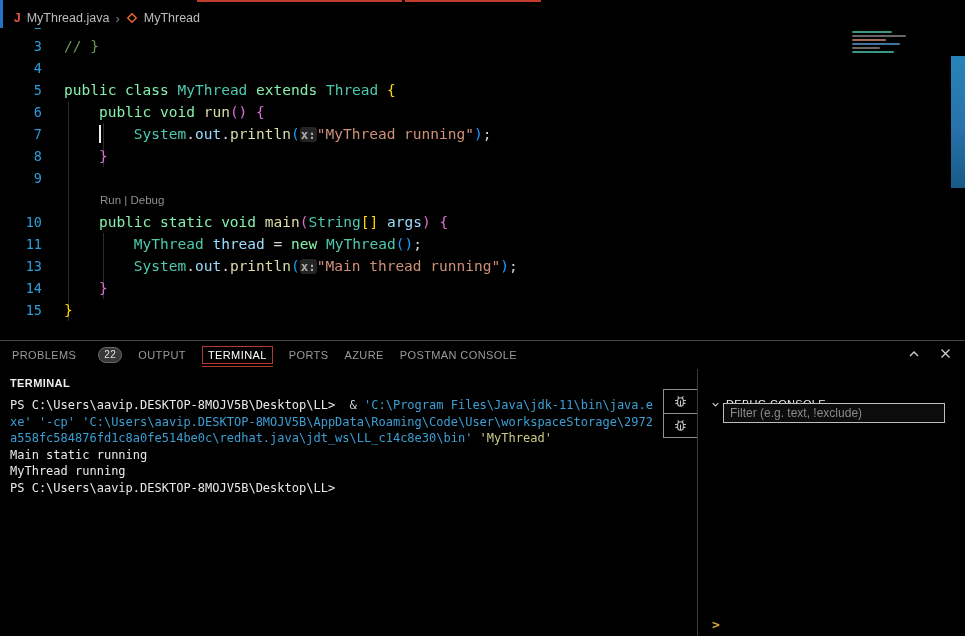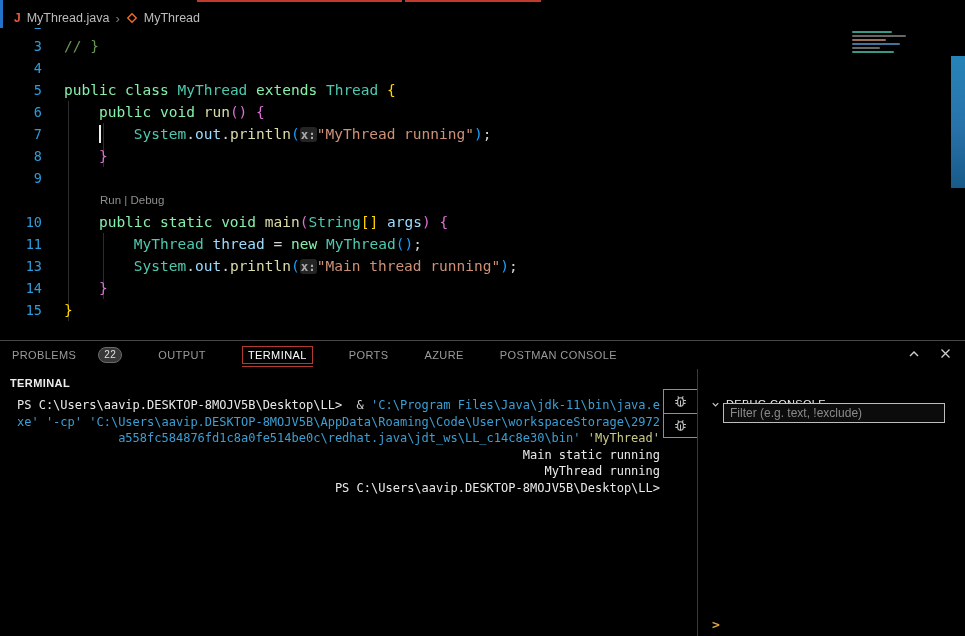--- a/index.html
+++ b/index.html
@@ -42,30 +42,30 @@
   .g2b{left:103px;top:233px;height:66px;}
   .cursor{position:absolute;left:99px;top:125px;width:1.5px;height:18px;background:#efefef;z-index:2;}
   .minimap{position:absolute;left:852px;top:31px;width:62px;height:30px;z-index:2;
            display:flex;flex-direction:column;gap:2px;}
   .mm{height:2px;opacity:.75;border-radius:1px;}
   .scrollbar{position:absolute;left:951px;top:56px;width:14px;height:132px;z-index:2;
              background:linear-gradient(180deg,#2d9bd8 0%,#2f86c8 55%,#1b6aa0 100%);opacity:.85;}
   
   .panel{position:absolute;left:0;top:340px;width:965px;height:296px;background:#000;
          border-top:1px solid #474747;box-sizing:border-box;z-index:7;}
-  .panel-tabs{height:28px;display:flex;align-items:center;padding-left:12px;gap:36px;position:relative;}
+  .panel-tabs{height:28px;display:flex;align-items:center;padding-left:12px;gap:16px;position:relative;}
   .ptab{font-size:11px;letter-spacing:.4px;color:#9b9b9b;display:flex;align-items:center;gap:6px;cursor:pointer;}
   .ptab.active{color:#ffffff;border:1px solid #b33a2e;padding:2px 5px;position:relative;}
   .ptab.active::after{content:"";position:absolute;left:-1px;right:-1px;bottom:-4px;height:1px;background:#b33a2e;}
   .badge{background:#383838;border:1px solid #6b6b6b;border-radius:8px;padding:0 5px;font-size:10px;
          color:#e0e0e0;height:14px;line-height:14px;margin-left:16px;}
   .panel-actions{position:absolute;right:14px;top:7px;display:flex;gap:20px;align-items:center;}
   .panel-actions svg{display:block;cursor:pointer;}
   .terminal-title{position:absolute;left:10px;top:36px;font-weight:bold;font-size:11px;color:#ededed;letter-spacing:.4px;}
-  #terminal-lines{position:absolute;left:10px;top:56px;width:650px;text-align:right;}
+  #terminal-lines{position:absolute;left:10px;top:56px;width:650px;}
   .trow{font-family:"DejaVu Sans Mono",monospace;font-size:12px;line-height:16.5px;white-space:pre;}
   .tk-tplain{color:#e9e9e9;}
   .tk-tamp{color:#d4d4d4;}
   .tk-tstr{color:#3b9fd4;}
   .tk-thl{color:#caca85;}
   .term-icons{position:absolute;left:663px;top:48px;width:33px;border:1px solid #8f8f8f;background:#000;}
   .ticell{height:23px;display:flex;align-items:center;justify-content:center;cursor:pointer;}
   .ticell + .ticell{border-top:1px solid #8f8f8f;}
   .panel-vdiv{position:absolute;left:697px;top:28px;bottom:0;width:1px;background:#3a3a3a;}
   .dc{position:absolute;left:698px;top:28px;right:0;bottom:0;}

